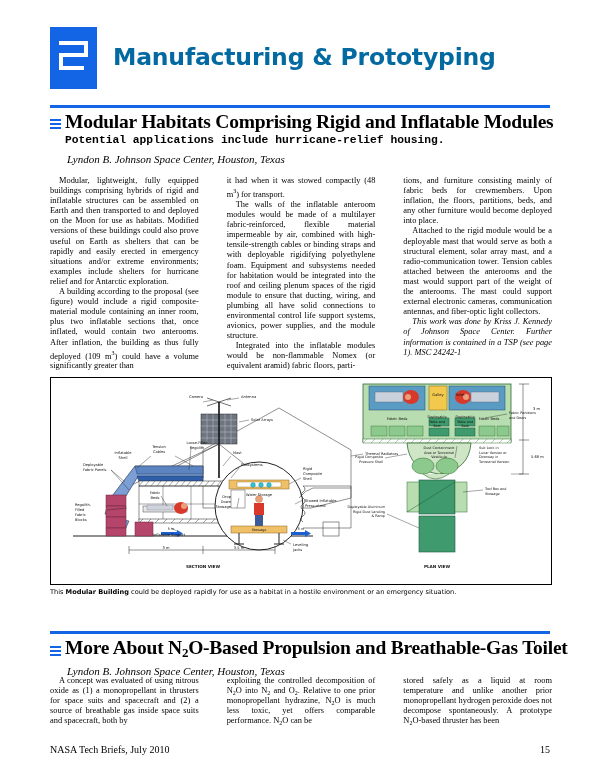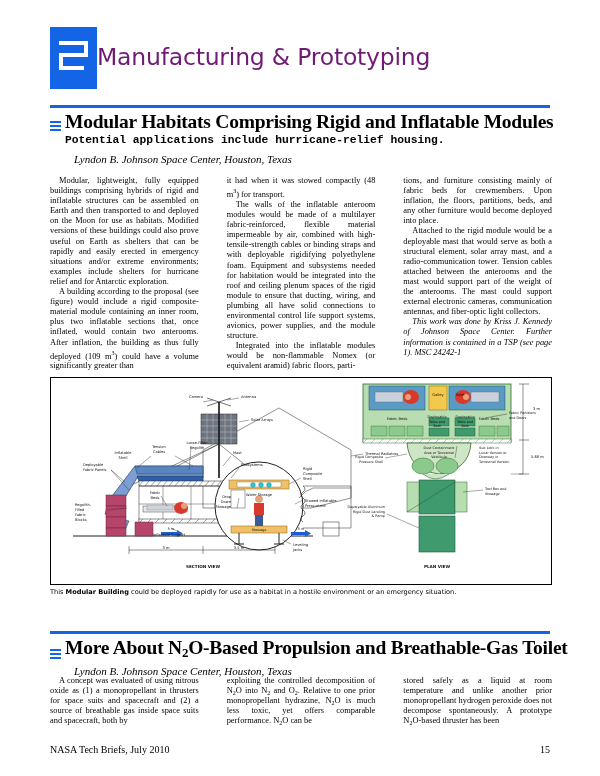--- a/index.html
+++ b/index.html
@@ -52,43 +52,44 @@
     background: #fff;
   }
   .g-top    { left: 0;  top: 0;   width: 29px; height: 4px; }
   .g-right  { left: 25px; top: 0; width: 4px;  height: 15px; }
   .g-mid    { left: 4px; top: 12px; width: 25px; height: 4px; }
   .g-left   { left: 0;  top: 12px; width: 4px; height: 17px; }
   .g-bot    { left: 0;  top: 25px; width: 25px; height: 4px; }
 
   .banner-title {
     font-family: "DejaVu Sans", sans-serif;
-    font-weight: normal;
+    font-weight: bold;
     font-size: 23.5px;
-    color: #701a75;
+    color: #0369a1;
     letter-spacing: -0.2px;
+    margin-left: 16px;
     margin-top: 16px;
     white-space: nowrap;
   }
 
   
   .article {
     position: absolute;
     left: 50px;
     width: 500px;
   }
   .art-rule {
     width: 500px;
     height: 3px;
     background: #1464e6;
     margin-bottom: 3px;
   }
   .art-head-row {
     display: flex;
-    align-items: flex-end;
+    align-items: center;
   }
   .art-mini-logo {
     width: 11px;
     height: 12px;
     flex: 0 0 auto;
     margin-top: 6px;
     margin-right: 4px;
     position: relative;
   }
   .art-mini-logo span {
@@ -122,21 +123,21 @@
     font-size: 11.3px;
     line-height: 14px;
     margin-left: 15px;
     margin-top: 0px;
   }
   .art-org {
     font-family: "Liberation Serif", serif;
     font-style: italic;
     font-size: 11px;
     line-height: 14px;
-    margin-left: 24px;
+    margin-left: 17px;
     margin-top: 5px;
   }
 
   
   .cols {
     position: absolute;
     left: 50px;
     width: 502px;
     display: flex;
     gap: 28px;

